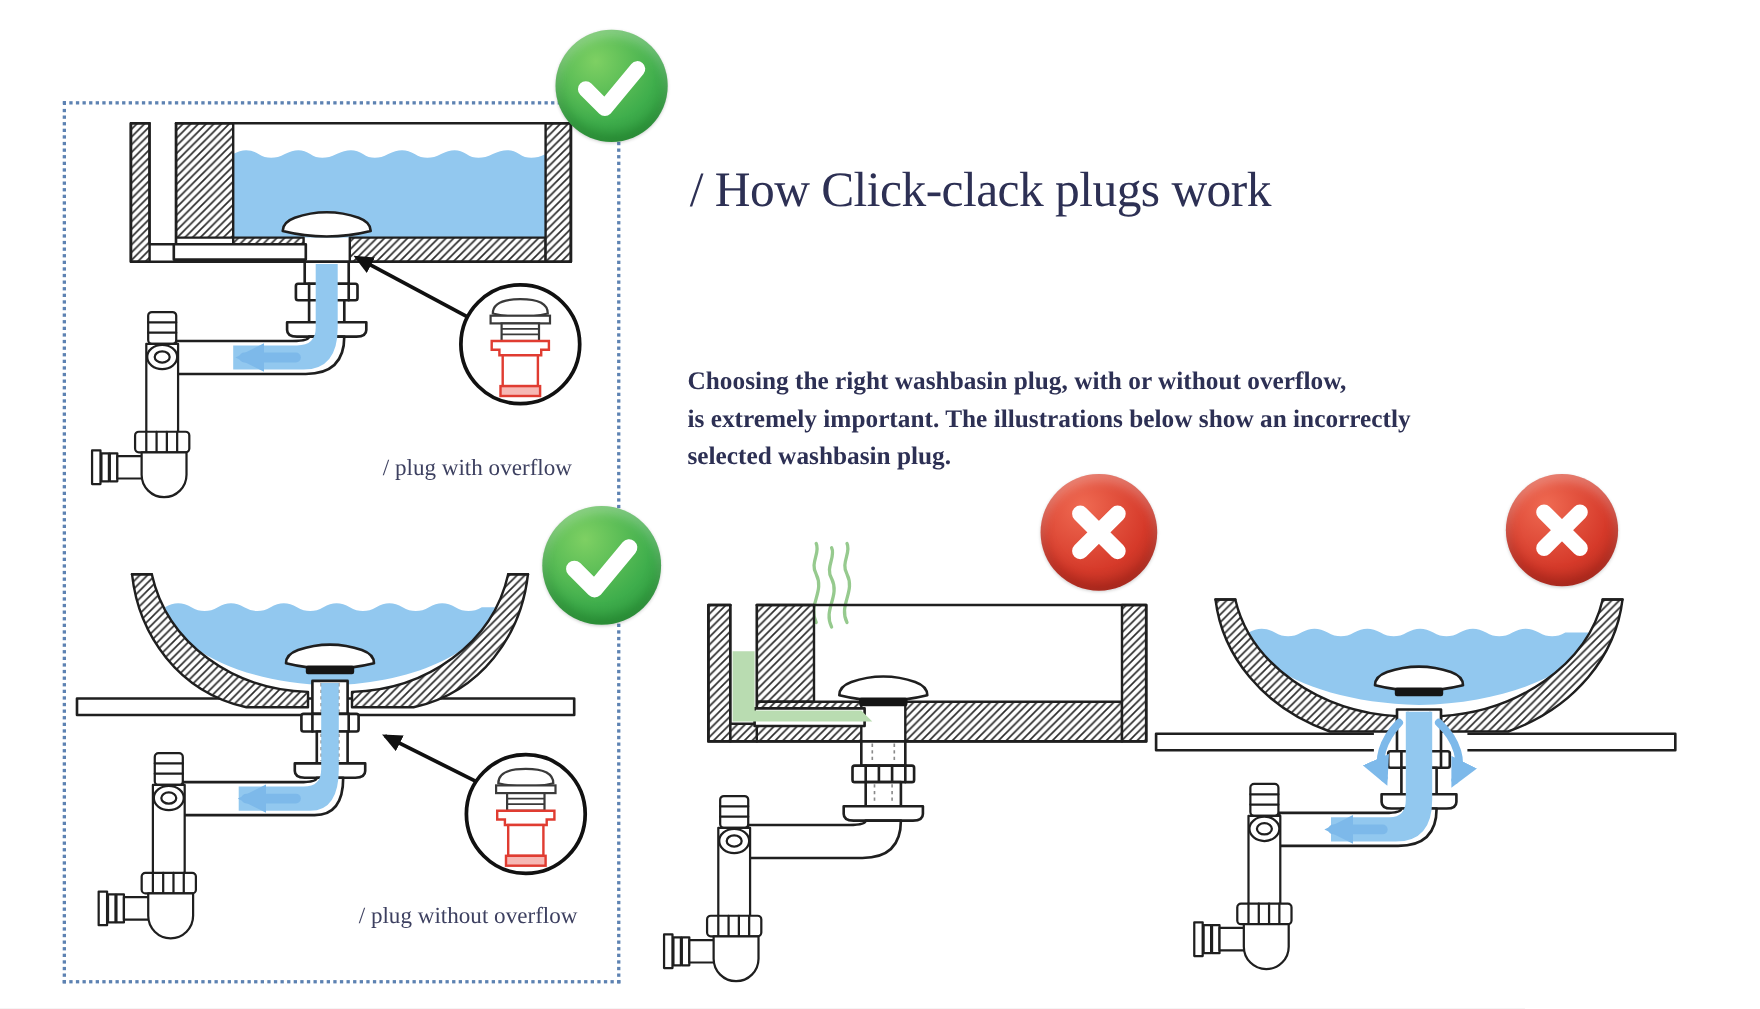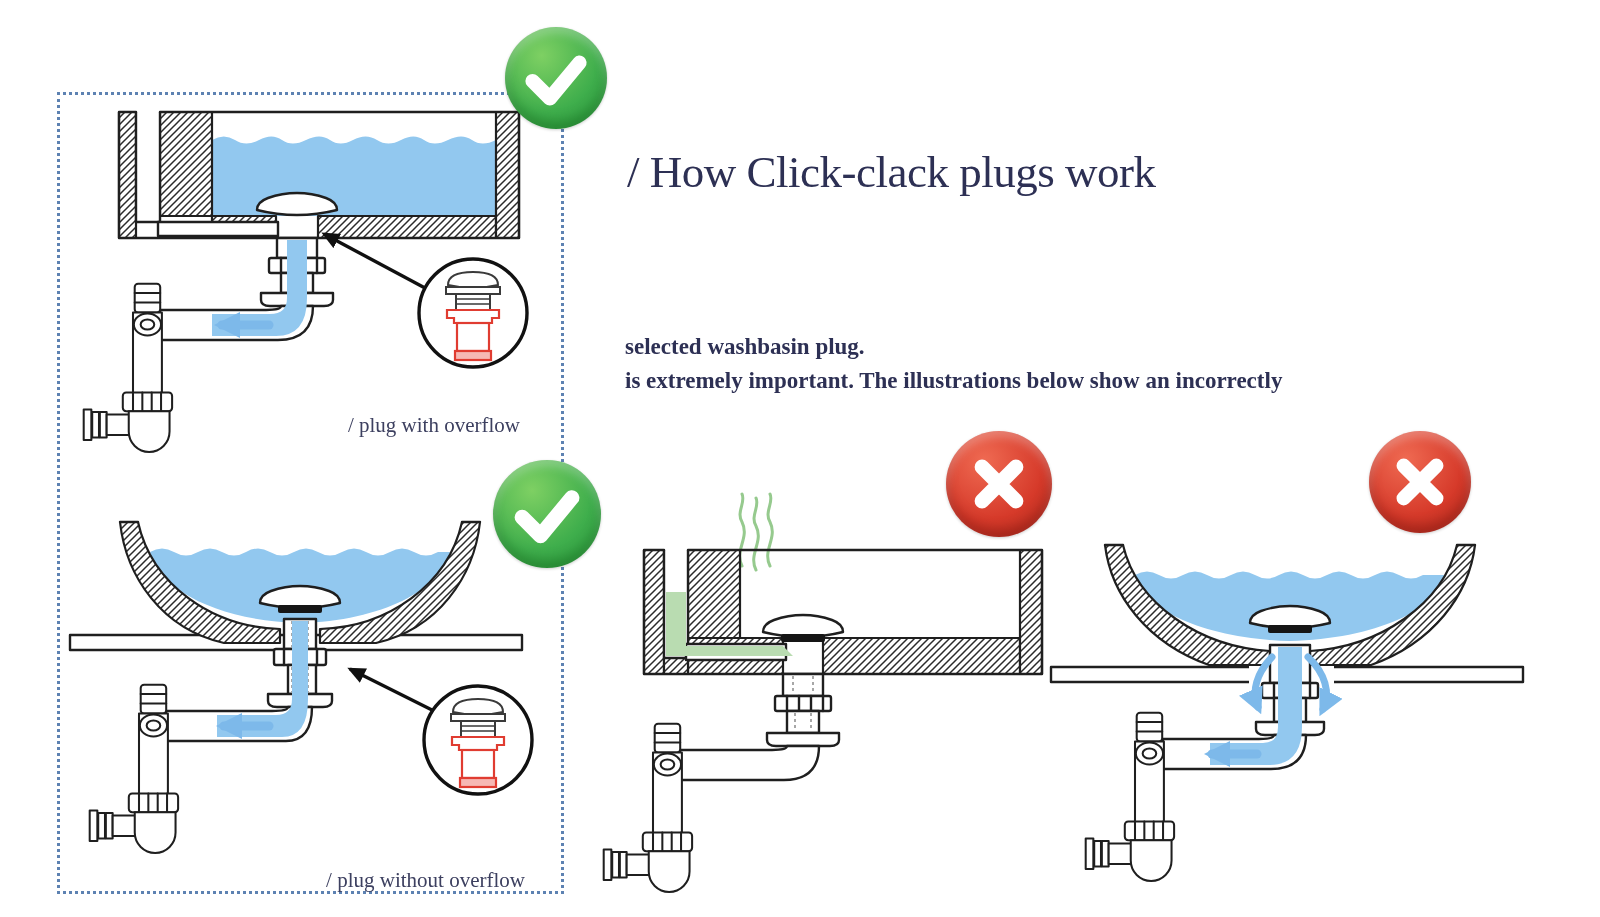--- a/index.html
+++ b/index.html
@@ -7,21 +7,21 @@
          font-family:Liberation Serif, serif;}
   .dotted-box{position:absolute;left:57px;top:92px;width:501px;height:796px;
               border:3px dotted var(--dotted);}
   .figsvg{position:absolute;}
   .page-title{position:absolute;left:627px;top:146px;font-size:45px;font-weight:300;
               letter-spacing:-0.5px;color:var(--ink);}
   .intro{position:absolute;left:625px;top:330px;width:840px;font-size:23px;font-weight:700;
          line-height:34px;color:var(--ink);}
   .caption{position:absolute;font-size:21px;font-weight:400;color:var(--caption);text-align:right;}
   .cap1{left:57px;top:413px;width:463px;}
-  .cap2{left:57px;top:820px;width:468px;margin-top:48px;}
+  .cap2{left:57px;top:820px;width:468px;}
   .badge{position:absolute;border-radius:50%;}
   .badge svg{width:100%;height:100%;display:block;}
   .badge-ok{background:radial-gradient(circle at 36% 28%, var(--ok_light), var(--ok_mid) 58%, var(--ok_dark) 100%);
             box-shadow:inset 0 -8px 12px rgba(0,70,0,.28), inset 0 6px 10px rgba(255,255,255,.3), 0 1px 3px rgba(0,0,0,.2);}
   .badge-err{background:radial-gradient(circle at 36% 28%, var(--err_light), var(--err_mid) 58%, var(--err_dark) 100%);
              box-shadow:inset 0 -8px 12px rgba(80,0,0,.28), inset 0 6px 10px rgba(255,255,255,.3), 0 1px 3px rgba(0,0,0,.2);}
   
   .o{fill:#fff;stroke:var(--line);stroke-width:2.4;stroke-linejoin:round;}
   .s{fill:none;stroke:var(--line);stroke-width:2.4;stroke-linecap:round;}
   .h{fill:url(#hatch);stroke:var(--line);stroke-width:2.2;stroke-linejoin:round;}
@@ -246,19 +246,20 @@
     </svg>
   </div>
   <div class="badge badge-err" style="left:1369px;top:431px;width:102px;height:102px">
     <svg viewBox="0 0 100 100">
       <path d="M34,34 L66,66 M66,34 L34,66" fill="none" stroke="#fff" stroke-width="14" stroke-linecap="round"></path>
     </svg>
   </div>
 
   <div class="page-title">/ How Click-clack plugs work</div>
   <div class="intro">
+    <div>Choosing the right washbasin plug, with or without overflow,</div>
+    <div>is extremely important. The illustrations below show an incorrectly</div>
     <div>selected washbasin plug.</div>
-    <div>is extremely important. The illustrations below show an incorrectly</div>
   </div>
   <div class="caption cap1">/ plug with overflow</div>
   <div class="caption cap2">/ plug without overflow</div>
 
 </div>
 
 </body></html>

